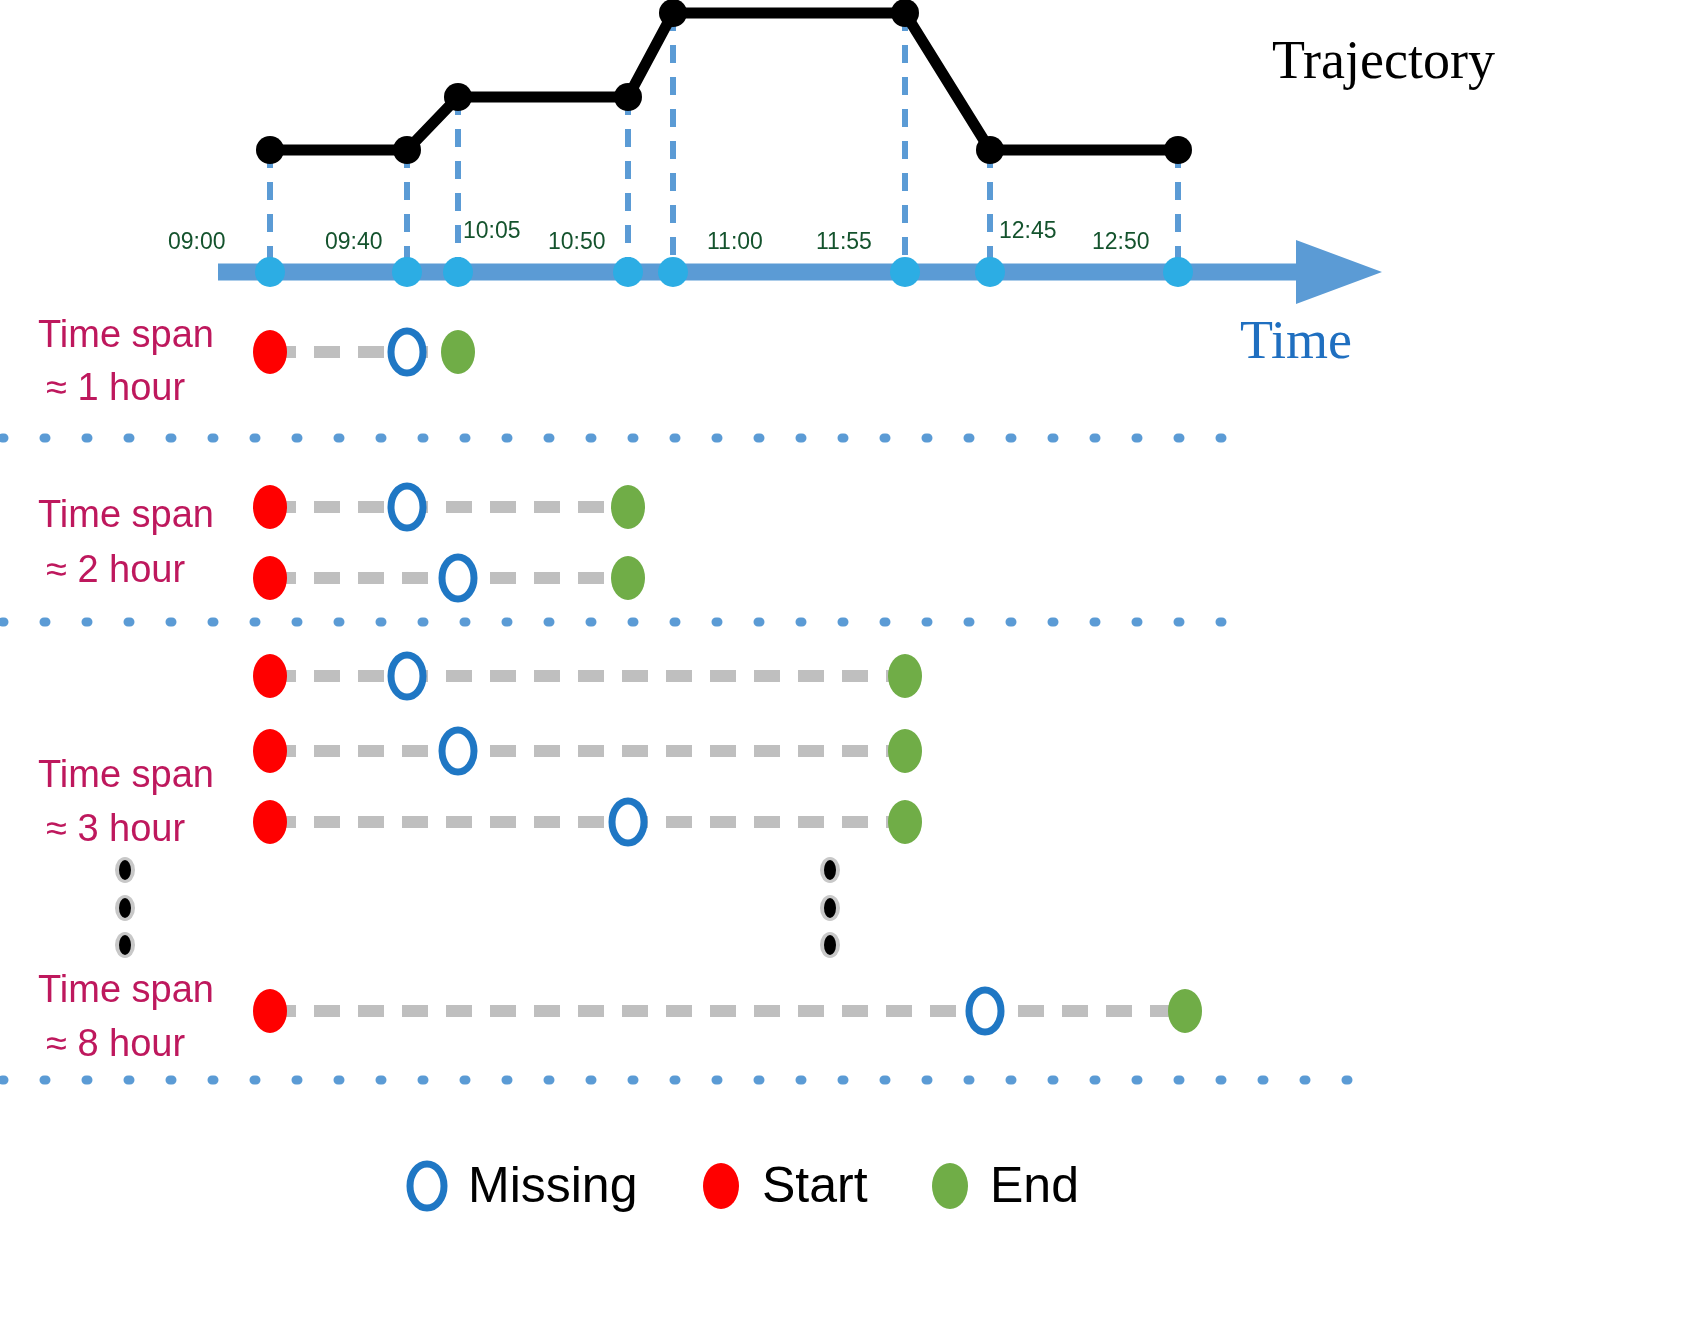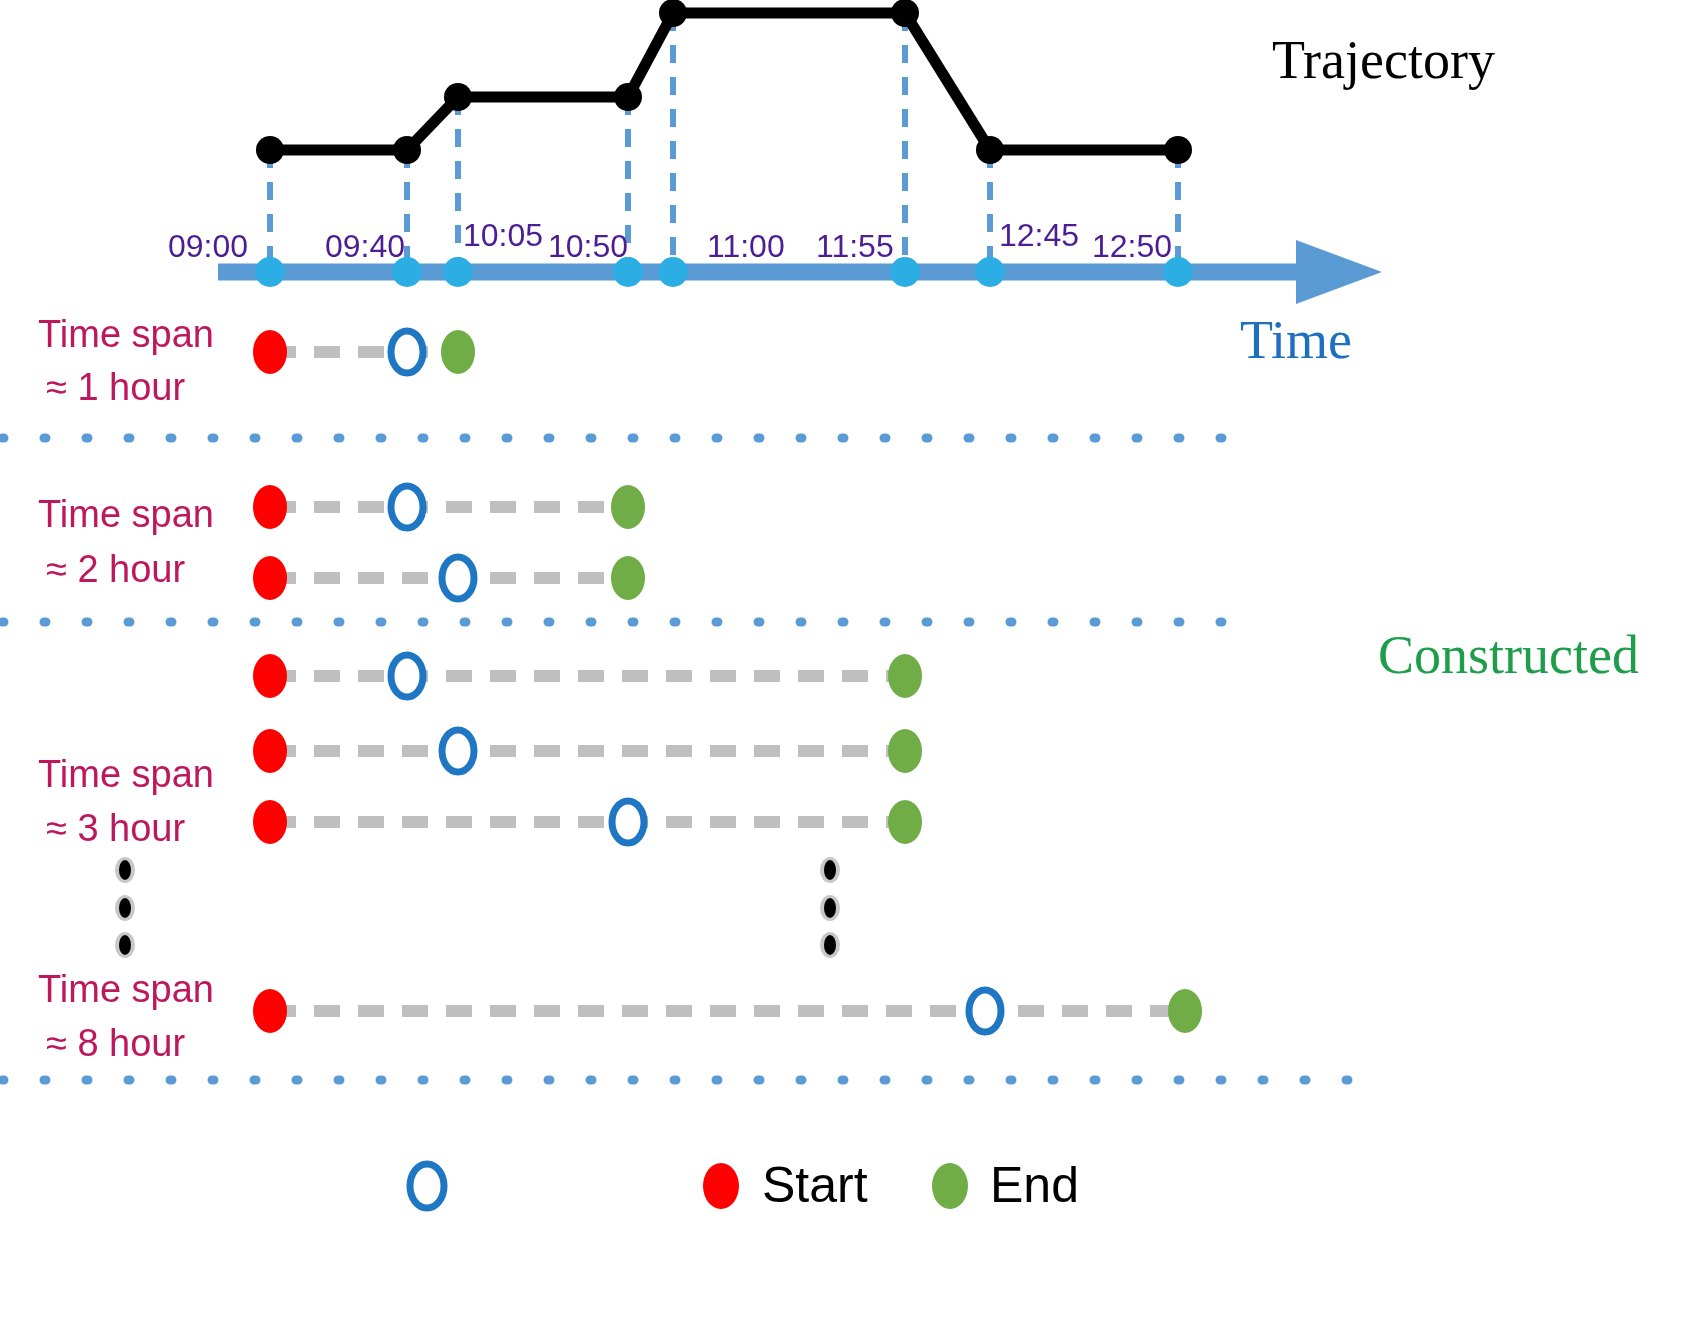--- a/index.html
+++ b/index.html
@@ -6,21 +6,21 @@
   body{width:1703px;height:1318px;position:relative;overflow:hidden;
        font-family:"Liberation Sans",sans-serif;}
   #stage{position:absolute;left:0;top:0;width:1703px;height:1224px;}
   svg.layer{position:absolute;left:0;top:0;width:1703px;height:1318px;overflow:visible;}
   .txt{position:absolute;white-space:pre;}
   .serif{font-family:"Liberation Serif",serif;}
   .side-label{font-size:54px;line-height:1.06;}
   .trajectory-label{color:#000000;}
   .time-label{color:#1F6FC0;}
   .constructed-label{color:#1E9E4A;}
-  .tick-label{color:#4c1d95;font-size:32px;font-family:"Liberation Sans",sans-serif;}
+  .tick-label{color:#14532d;font-size:23px;font-family:"Liberation Sans",sans-serif;}
   .span-label{color:#be185d;font-size:38px;line-height:1.34;font-family:"Liberation Sans",sans-serif;}
   .legend-label{color:#000000;font-size:50px;font-family:"Liberation Sans",sans-serif;}
 </style>
 </head>
 <body>
 
 <div id="stage">
 
   <svg class="layer" viewBox="0 0 1703 1318">
 
@@ -134,21 +134,20 @@
 
     <g>
       <ellipse cx="427" cy="1186" rx="17" ry="22" fill="#FFFFFF" stroke="#1F77C4" stroke-width="7"></ellipse>
       <ellipse cx="721" cy="1186" rx="18" ry="23" fill="#FF0000"></ellipse>
       <ellipse cx="950" cy="1186" rx="18" ry="23" fill="#70AD47"></ellipse>
     </g>
   </svg>
 
   <div class="txt serif side-label trajectory-label" style="left:1272px;top:32px;">Trajectory</div>
   <div class="txt serif side-label time-label" style="left:1240px;top:312px;">Time</div>
-  <div class="txt serif side-label constructed-label" style="left:1378px;top:627px;">Constructed</div>
 
   <div class="txt tick-label" style="left:168px;top:228px;">09:00</div>
   <div class="txt tick-label" style="left:325px;top:228px;">09:40</div>
   <div class="txt tick-label" style="left:463px;top:217px;">10:05</div>
   <div class="txt tick-label" style="left:548px;top:228px;">10:50</div>
   <div class="txt tick-label" style="left:707px;top:228px;">11:00</div>
   <div class="txt tick-label" style="left:816px;top:228px;">11:55</div>
   <div class="txt tick-label" style="left:999px;top:217px;">12:45</div>
   <div class="txt tick-label" style="left:1092px;top:228px;">12:50</div>
 
@@ -157,16 +156,17 @@
 
   <div class="txt span-label" style="left:38px;top:489px;">Time span</div>
   <div class="txt span-label" style="left:46px;top:544px;">≈ 2 hour</div>
 
   <div class="txt span-label" style="left:38px;top:749px;">Time span</div>
   <div class="txt span-label" style="left:46px;top:803px;">≈ 3 hour</div>
 
   <div class="txt span-label" style="left:38px;top:964px;">Time span</div>
   <div class="txt span-label" style="left:46px;top:1018px;">≈ 8 hour</div>
 
+  <div class="txt legend-label" style="left:468px;top:1156px;">Missing</div>
   <div class="txt legend-label" style="left:762px;top:1156px;">Start</div>
   <div class="txt legend-label" style="left:990px;top:1156px;">End</div>
 
 </div>
 
 </body></html>

